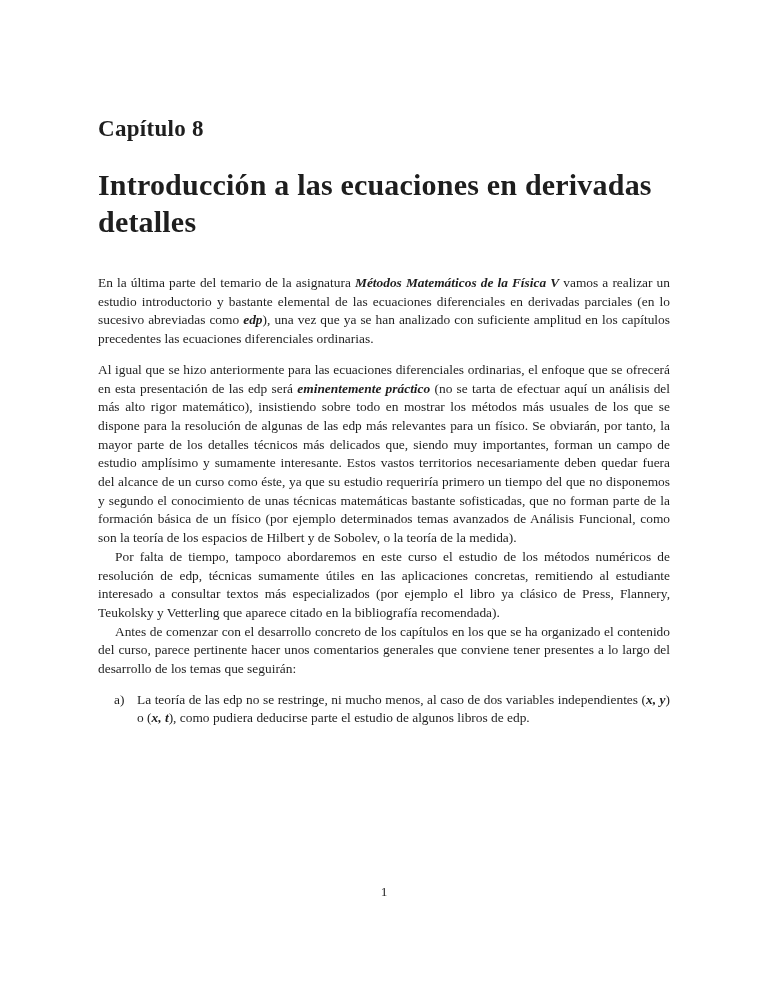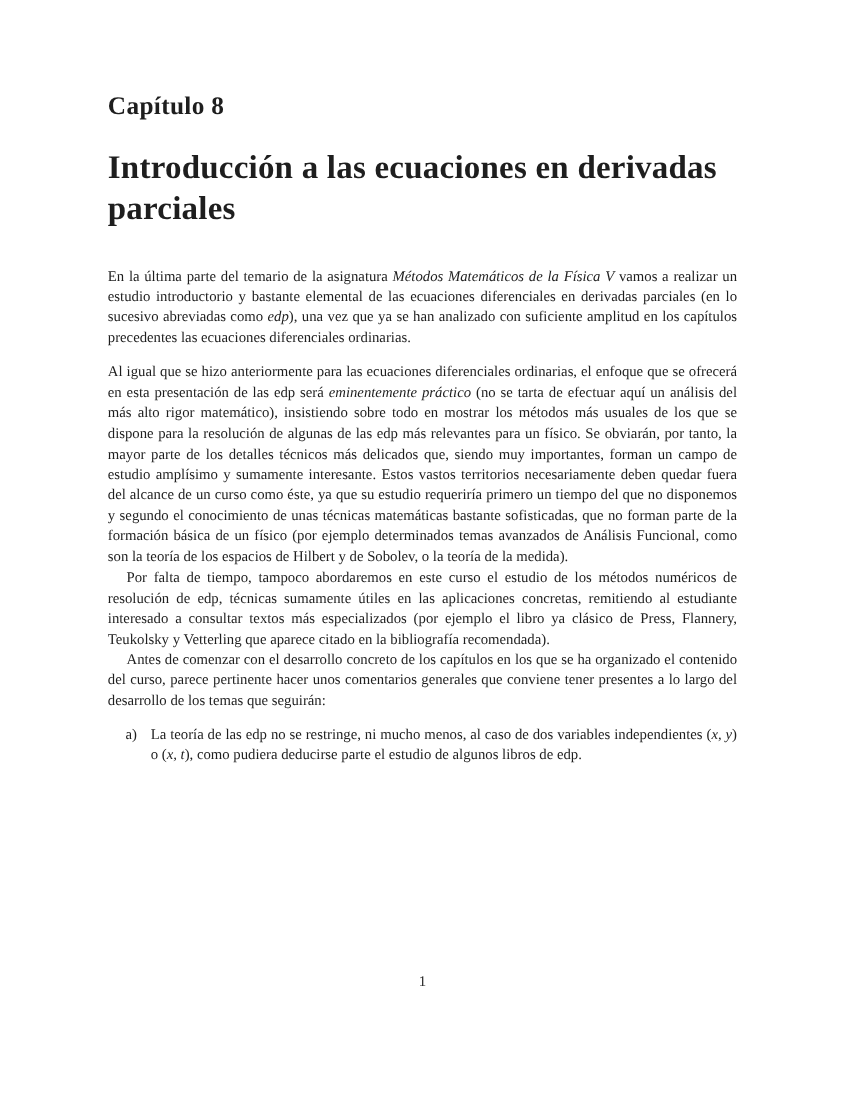--- a/index.html
+++ b/index.html
@@ -12,21 +12,21 @@
     font-family: "Liberation Serif", "DejaVu Serif", serif;
     color: #1e1e1e;
   }
   .content {
     position: absolute;
     left: 98px;
     top: 0;
     width: 572px;
   }
   .chapter-label {
-    margin-top: 84px;
+    margin-top: 116px;
     font-size: 23px;
     font-weight: 700;
     letter-spacing: 0.3px;
   }
   .chapter-title {
     margin: 24px 0 0 0;
     font-size: 30px;
     font-weight: 700;
     line-height: 37px;
     letter-spacing: 0.2px;
@@ -40,21 +40,21 @@
   .intro { margin-top: 34px; }
   .section-heading {
     margin: 23px 0 0 0;
     font-size: 17.5px;
     font-weight: 700;
     letter-spacing: 0.2px;
   }
   .sec-num { display: inline-block; margin-right: 19px; }
   .paragraphs { margin-top: 12px; }
   .indent { text-indent: 17px; }
-  .it { font-style: italic; }
+  .it { font-style: italic; font-weight: bold; }
   .list-item {
     position: relative;
     margin-top: 12px;
     padding-left: 39px;
   }
   .marker {
     position: absolute;
     left: 16px;
     top: 0;
     font-size: 13.4px;
@@ -71,21 +71,21 @@
   }
 </style>
 </head>
 <body>
 
 <div class="page">
   <div class="content">
 
     <div class="chapter-label">Capítulo 8</div>
 
-    <h1 class="chapter-title">Introducción a las ecuaciones en derivadas parciales</h1>
+    <h1 class="chapter-title">Introducción a las ecuaciones en derivadas detalles</h1>
 
     <p class="body intro"><span>En la última parte del temario de la asignatura </span><span class="it">Métodos Matemáticos de la Física V</span><span> vamos a realizar un estudio introductorio y bastante elemental de las ecuaciones diferenciales en derivadas parciales (en lo sucesivo abreviadas como </span><span class="it">edp</span><span>), una vez que ya se han analizado con suficiente amplitud en los capítulos precedentes las ecuaciones diferenciales ordinarias.</span></p>
 
 
     <div class="paragraphs">
       <p class="body"><span>Al igual que se hizo anteriormente para las ecuaciones diferenciales ordinarias, el enfoque que se ofrecerá en esta presentación de las edp será </span><span class="it">eminentemente práctico</span><span> (no se tarta de efectuar aquí un análisis del más alto rigor matemático), insistiendo sobre todo en mostrar los métodos más usuales de los que se dispone para la resolución de algunas de las edp más relevantes para un físico. Se obviarán, por tanto, la mayor parte de los detalles técnicos más delicados que, siendo muy importantes, forman un campo de estudio amplísimo y sumamente interesante. Estos vastos territorios necesariamente deben quedar fuera del alcance de un curso como éste, ya que su estudio requeriría primero un tiempo del que no disponemos y segundo el conocimiento de unas técnicas matemáticas bastante sofisticadas, que no forman parte de la formación básica de un físico (por ejemplo determinados temas avanzados de Análisis Funcional, como son la teoría de los espacios de Hilbert y de Sobolev, o la teoría de la medida).</span></p>
       <p class="body indent"><span>Por falta de tiempo, tampoco abordaremos en este curso el estudio de los métodos numéricos de resolución de edp, técnicas sumamente útiles en las aplicaciones concretas, remitiendo al estudiante interesado a consultar textos más especializados (por ejemplo el libro ya clásico de Press, Flannery, Teukolsky y Vetterling que aparece citado en la bibliografía recomendada).</span></p>
       <p class="body indent"><span>Antes de comenzar con el desarrollo concreto de los capítulos en los que se ha organizado el contenido del curso, parece pertinente hacer unos comentarios generales que conviene tener presentes a lo largo del desarrollo de los temas que seguirán:</span></p>
     </div>
 

